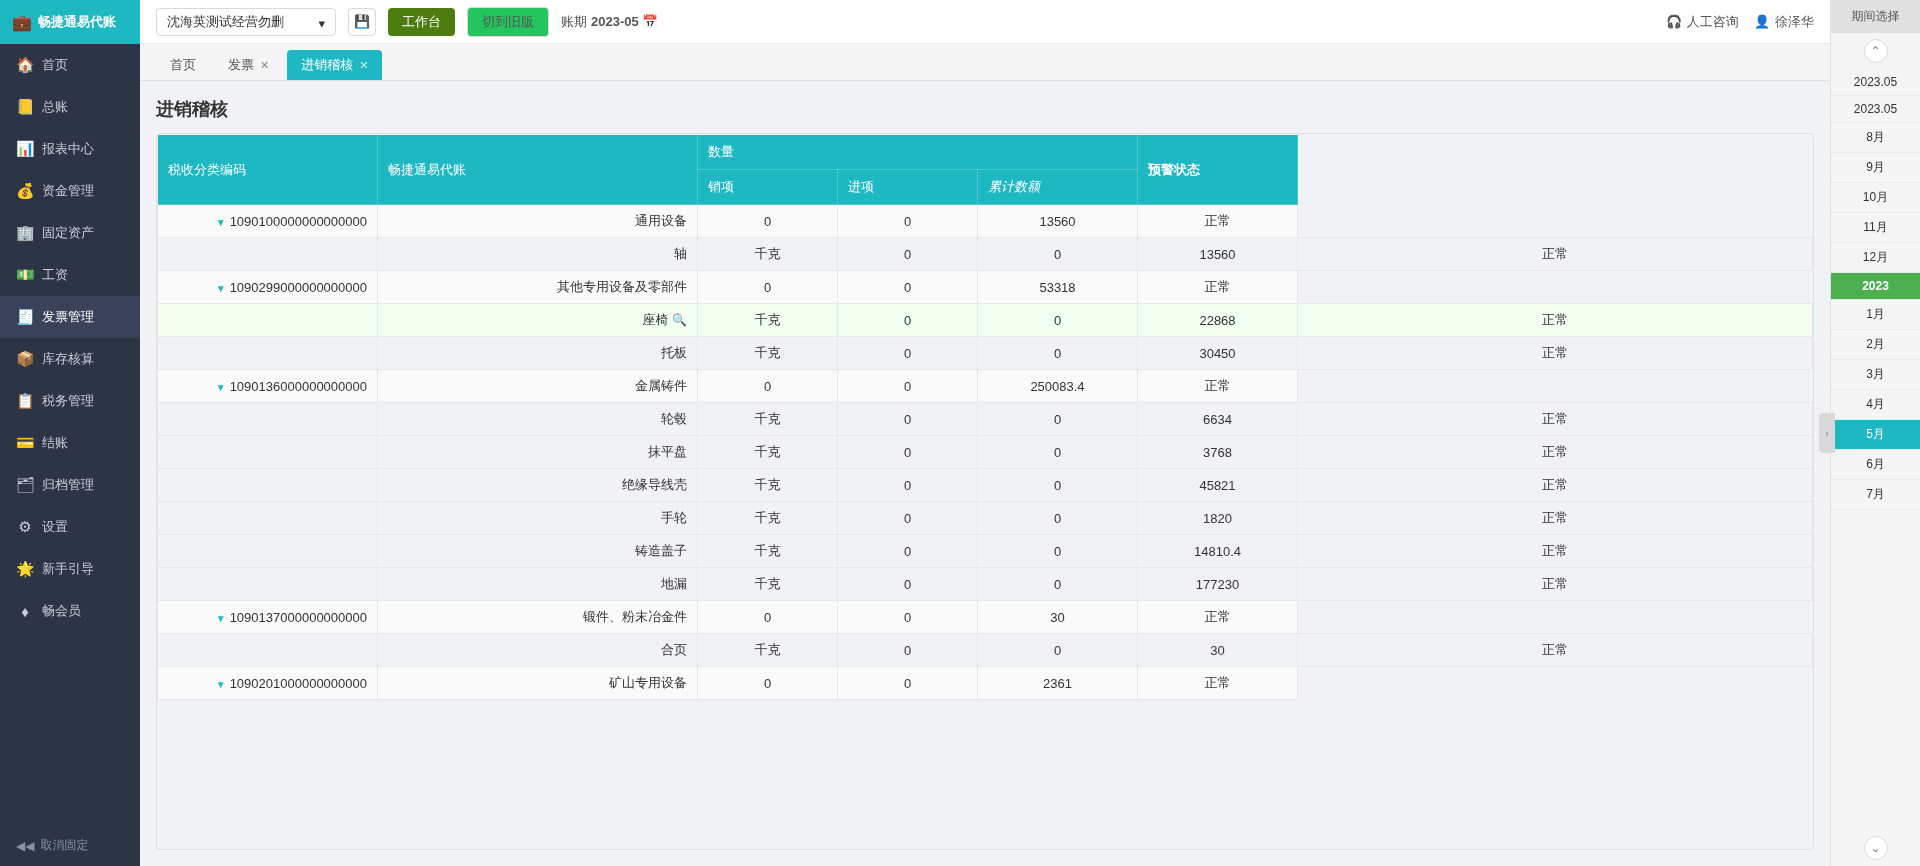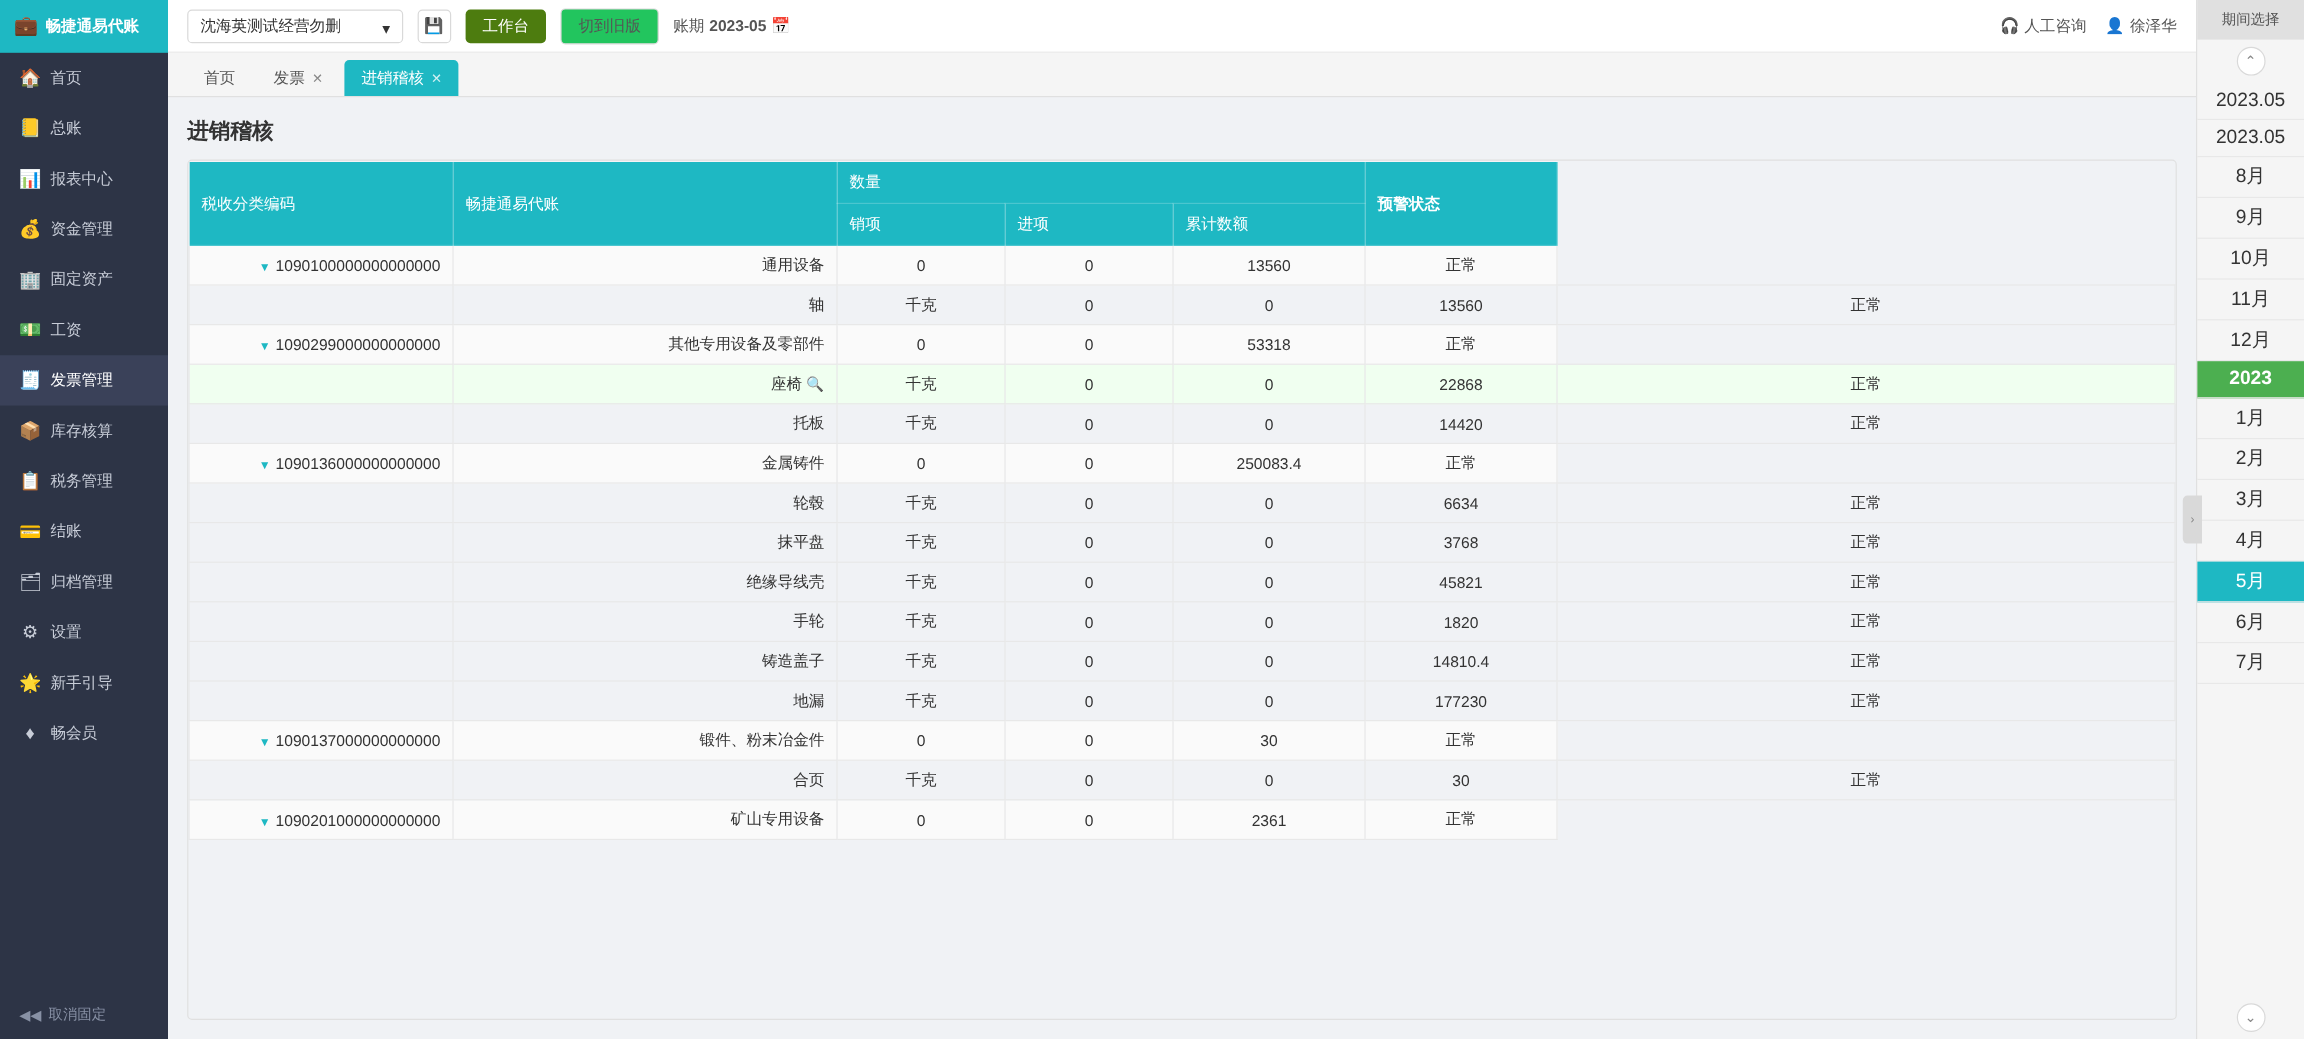--- a/index.html
+++ b/index.html
@@ -291,21 +291,21 @@
       text-align: center;
       padding: 8px 4px;
       font-size: 12px;
       color: #555;
       cursor: pointer;
     }
     .period-list { flex: 1; overflow-y: auto; }
     .period-item {
       text-align: center;
       padding: 6px 4px;
-      font-size: 16px;
+      font-size: 12px;
       cursor: pointer;
       color: #333;
       border-bottom: 1px solid #e8e8e8;
     }
     .period-item.active {
       background: #1eb8c3;
       color: white;
     }
     .period-item.year-marker {
       background: #4caf50;
@@ -480,21 +480,21 @@
         <thead>
           <tr>
             <th rowspan="2" style="width:220px;">税收分类编码</th>
             <th rowspan="2" style="width:320px;">畅捷通易代账</th>
             <th colspan="3">数量</th>
             <th rowspan="2" style="width:160px;font-weight:bold;">预警状态</th>
           </tr>
           <tr>
             <th style="width:140px;">销项</th>
             <th style="width:140px;">进项</th>
-            <th style="width:160px;">累计数额</th>
+            <th style="width:160px;font-style:italic;">累计数额</th>
           </tr>
         </thead>
         <tbody id="table-body">
         <tr class="group-row">
         <td class="text-left">
           <span class="expand-icon">▼</span>1090100000000000000
         </td>
         <td class="text-left">通用设备</td>
         <td>0</td>
         <td>0</td>
@@ -528,21 +528,21 @@
         <td>0</td>
         <td>22868</td>
         <td>正常</td>
       </tr>
             <tr>
         <td></td>
         <td class="text-left" style="padding-left:24px;">托板</td>
         <td>千克</td>
         <td>0</td>
         <td>0</td>
-        <td>14420</td>
+        <td>30450</td>
         <td>正常</td>
       </tr>
             <tr class="group-row">
         <td class="text-left">
           <span class="expand-icon">▼</span>1090136000000000000
         </td>
         <td class="text-left">金属铸件</td>
         <td>0</td>
         <td>0</td>
         <td>250083.4</td>

